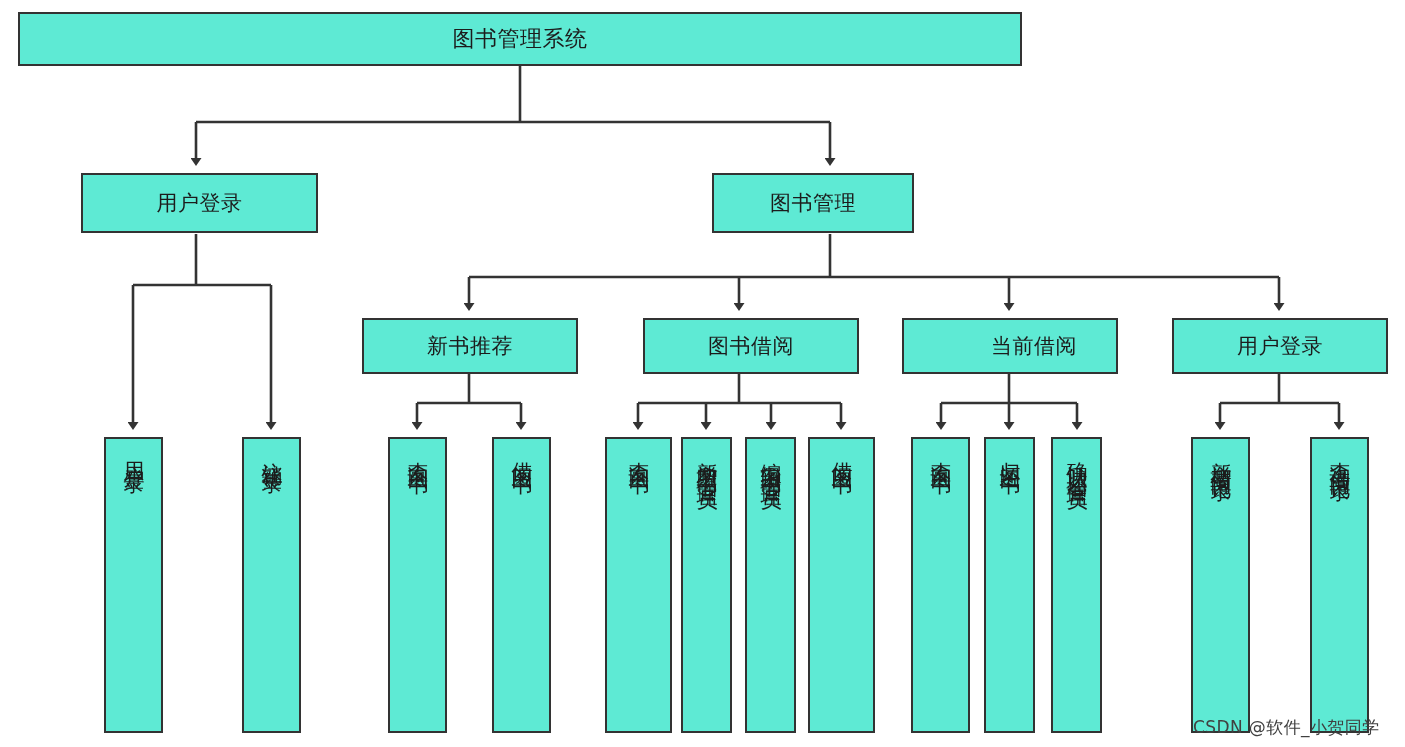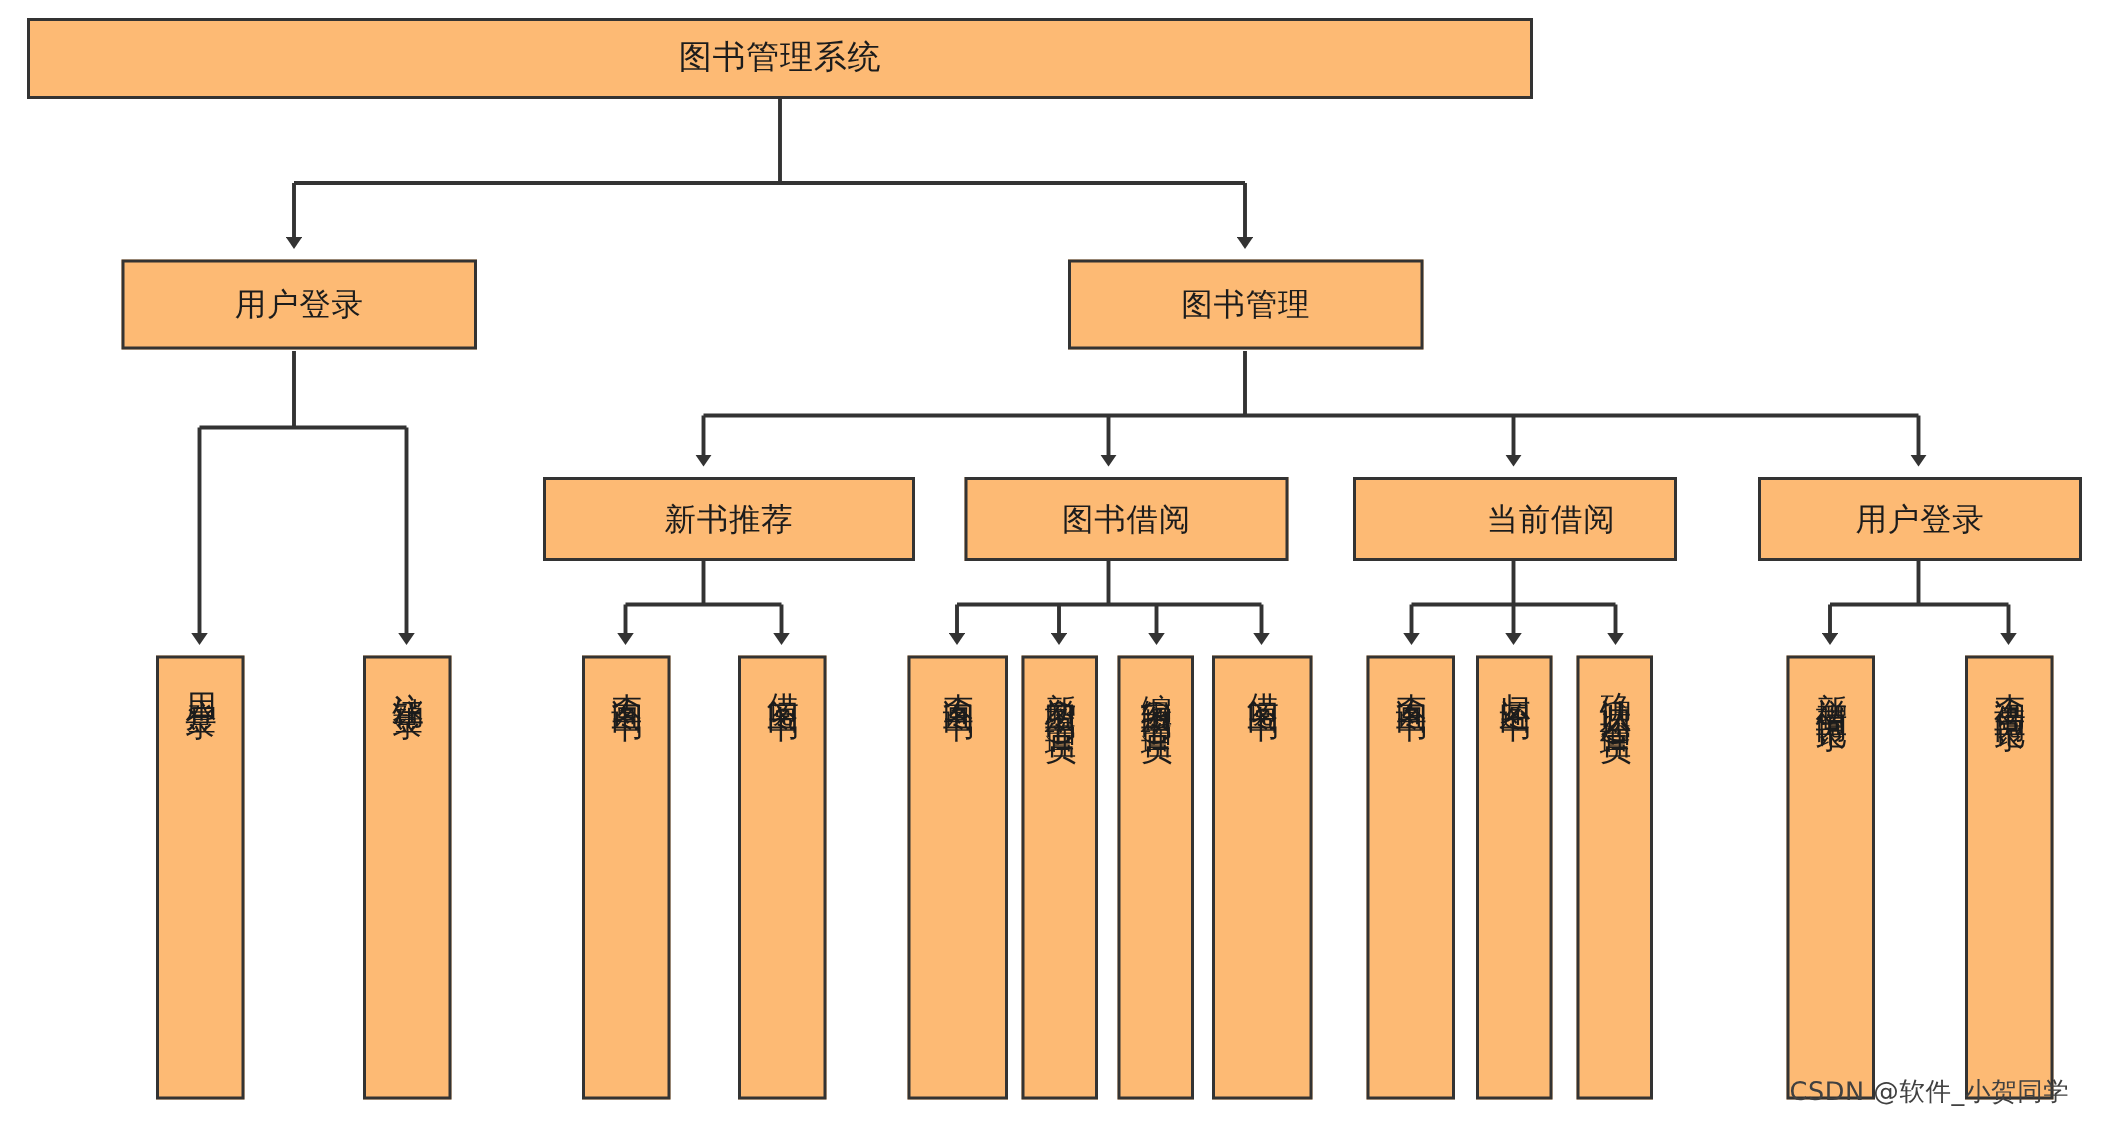--- a/index.html
+++ b/index.html
@@ -23,21 +23,21 @@
     position: absolute;
     left: 0;
     top: 0;
     width: 1405px;
     height: 747px;
     pointer-events: none;
   }
   .node {
     position: absolute;
     box-sizing: border-box;
-    background: #fdba74;
+    background: #5eead4;
     border: 2px solid #333333;
     display: flex;
     align-items: center;
     justify-content: center;
     z-index: 3;
   }
   .node .label {
     display: block;
     line-height: 1.18;
     color: #1c1c1c;
@@ -131,25 +131,25 @@
   </svg>
 
   <div class="node horiz root" style="left:18px; top:12px; width:1004px; height:54px;">
     <span class="label">图书管理系统</span>
   </div>
 
   <div class="node horiz" style="left:81px; top:173px; width:237px; height:60px;">
     <span class="label">用户登录</span>
   </div>
 
-  <div class="node horiz" style="left:712px; top:173px; width:237px; height:60px;">
+  <div class="node horiz" style="left:712px; top:173px; width:202px; height:60px;">
     <span class="label">图书管理</span>
   </div>
 
-  <div class="node horiz" style="left:362px; top:318px; width:248px; height:56px;">
+  <div class="node horiz" style="left:362px; top:318px; width:216px; height:56px;">
     <span class="label">新书推荐</span>
   </div>
 
   <div class="node horiz" style="left:632px; top:318px; width:216px; height:56px;margin-left:11px;">
     <span class="label">图书借阅</span>
   </div>
 
   <div class="node horiz" style="left:902px; top:318px; width:216px; height:56px;padding-left:48px;">
     <span class="label">当前借阅</span>
   </div>

